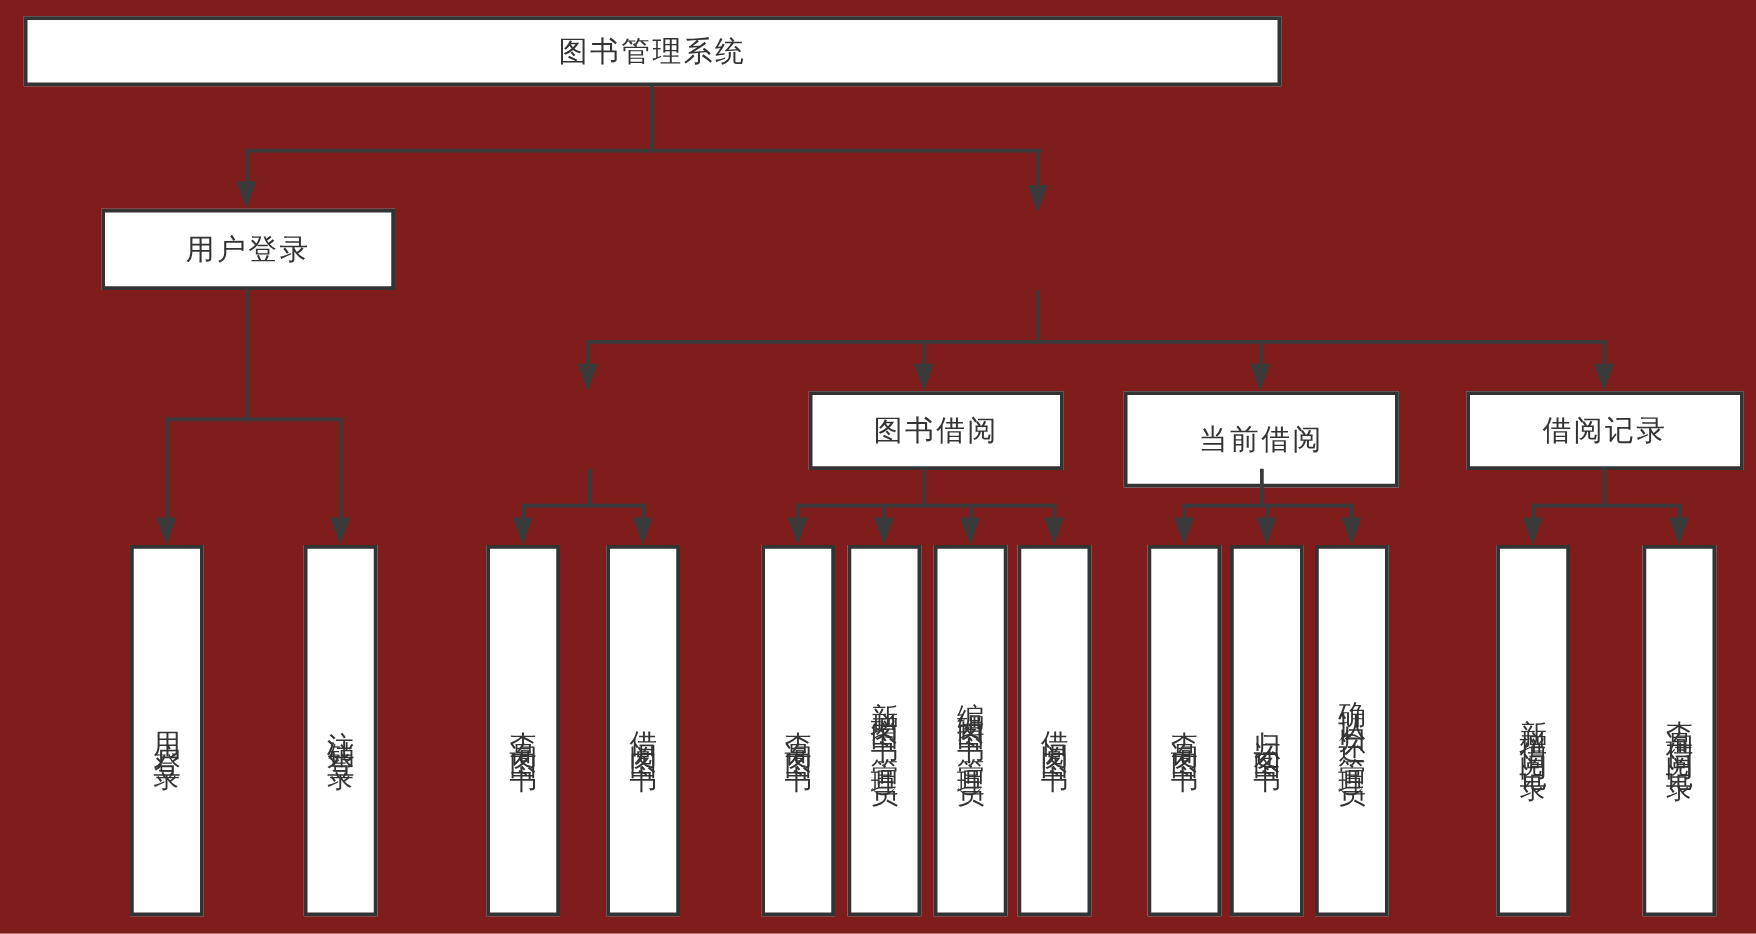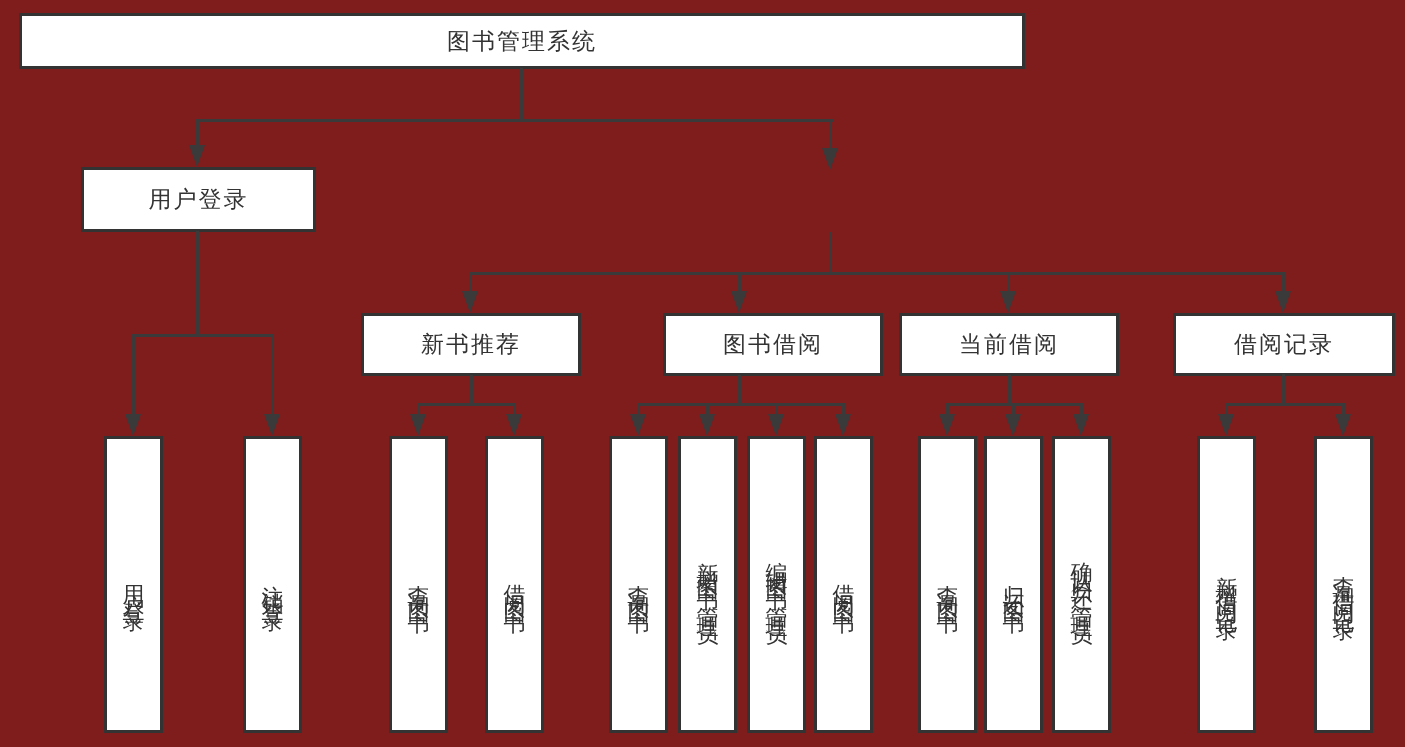--- a/index.html
+++ b/index.html
@@ -58,23 +58,22 @@
   <div class="h" style="left:469px; top:272px; width:816px;"></div>
   <div class="v" style="left:469px; top:272px; height:21px;"></div>
   <div class="arr" style="left:462px; top:291px;"></div>
   <div class="v" style="left:738px; top:272px; height:21px;"></div>
   <div class="arr" style="left:731px; top:291px;"></div>
   <div class="v" style="left:1007px; top:272px; height:21px;"></div>
   <div class="arr" style="left:1000px; top:291px;"></div>
   <div class="v" style="left:1282px; top:272px; height:21px;"></div>
   <div class="arr" style="left:1275px; top:291px;"></div>
 
-  <div class="box" style="left:361px; top:313px; width:220px; height:63px;">新书推荐</div>
-  <div class="box" style="left:663px; top:313px; width:220px; height:63px;">图书借阅</div>
-  <div class="box" style="left:899px; top:313px; width:220px; height:63px;">当前借阅</div>
+  <div class="box" style="left:647px; top:313px; width:204px; height:63px;">图书借阅</div>
+  <div class="box" style="left:899px; top:313px; width:220px; height:77px;">当前借阅</div>
   <div class="box" style="left:1173px; top:313px; width:222px; height:63px;">借阅记录</div>
 
   <div class="v" style="left:470px; top:375px; height:30px;"></div>
   <div class="h" style="left:417px; top:403px; width:99px;"></div>
   <div class="v" style="left:417px; top:403px; height:13px;"></div>
   <div class="arr" style="left:410px; top:414px;"></div>
   <div class="v" style="left:513px; top:403px; height:13px;"></div>
   <div class="arr" style="left:506px; top:414px;"></div>
 
   <div class="v" style="left:738px; top:375px; height:30px;"></div>

